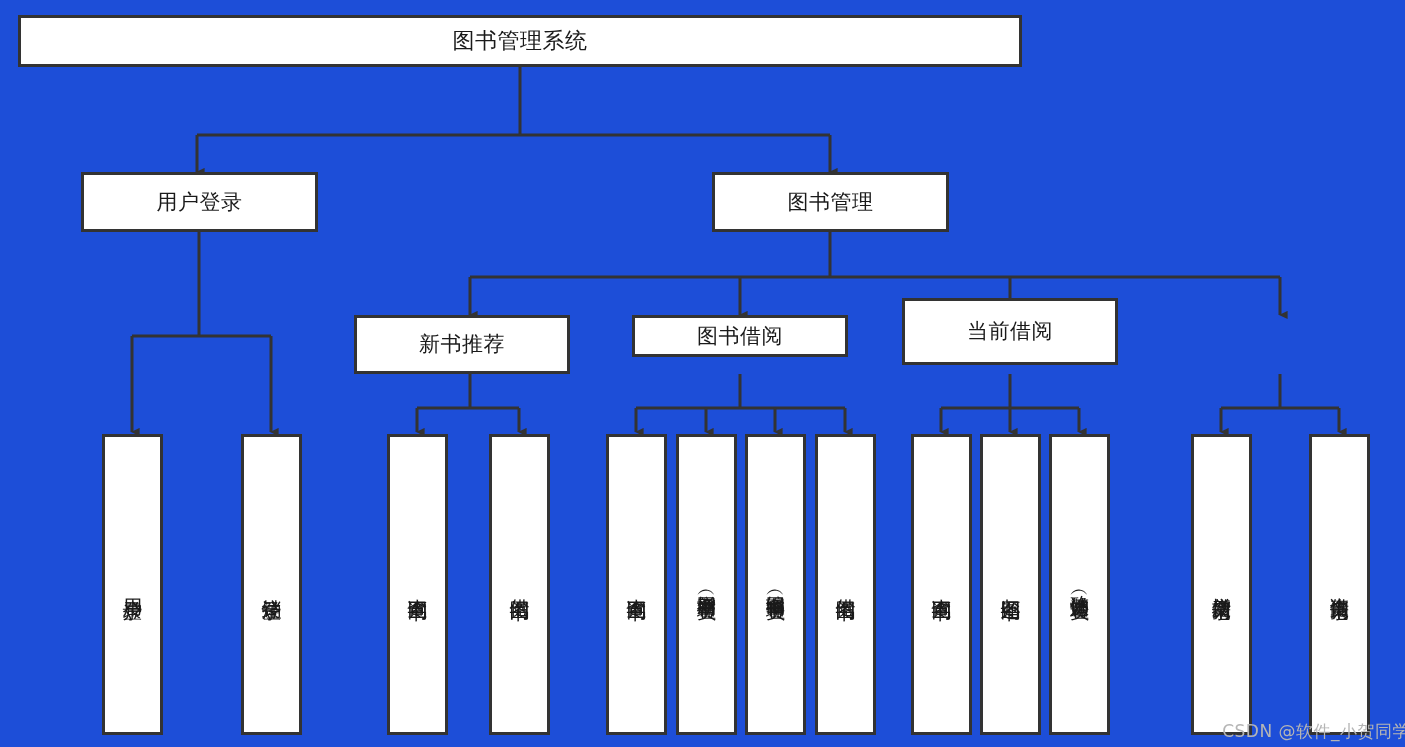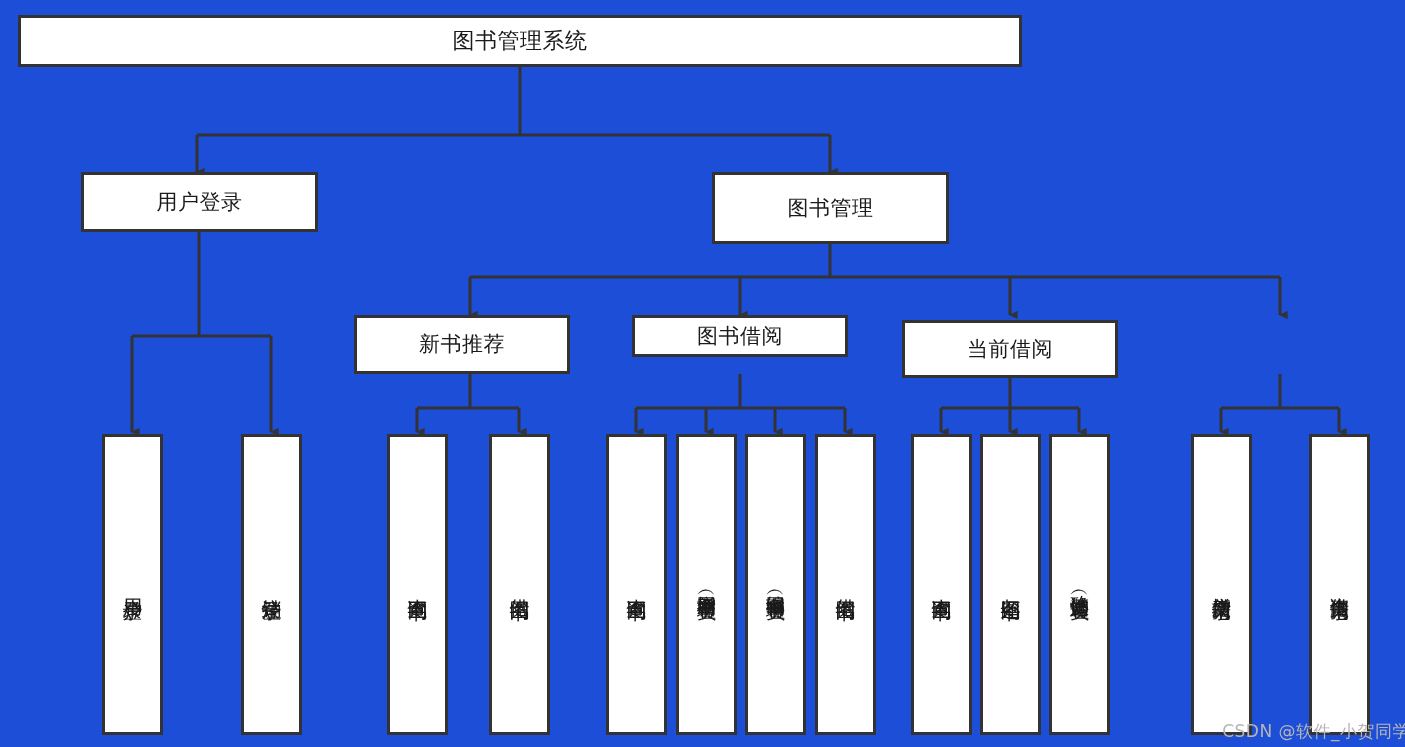--- a/index.html
+++ b/index.html
@@ -141,33 +141,33 @@
   </svg>
 
   <div class="node root horiz" style="left:18px; top:15px; width:1004px; height:52px;">
     <span class="node-label">图书管理系统</span>
   </div>
 
   <div class="node horiz" style="left:81px; top:172px; width:237px; height:60px;">
     <span class="node-label">用户登录</span>
   </div>
 
-  <div class="node horiz" style="left:712px; top:172px; width:237px; height:72px;">
+  <div class="node horiz" style="left:712px; top:172px; width:237px; height:60px;">
     <span class="node-label">图书管理</span>
   </div>
 
   <div class="node horiz" style="left:354px; top:315px; width:216px; height:59px;">
     <span class="node-label">新书推荐</span>
   </div>
 
   <div class="node horiz" style="left:632px; top:315px; width:216px; height:42px;">
     <span class="node-label">图书借阅</span>
   </div>
 
-  <div class="node horiz" style="left:902px; top:320px; width:216px; height:58px;text-align:right;">
+  <div class="node horiz" style="left:902px; top:298px; width:216px; height:67px;text-align:right;">
     <span class="node-label">当前借阅</span>
   </div>
 
 
   <div class="node vert" style="left:102px; top:434px; width:61px; height:301px;">
     <span class="node-label">用户登录</span>
   </div>
 
   <div class="node vert" style="left:241px; top:434px; width:61px; height:301px;">
     <span class="node-label">注销登录</span>

